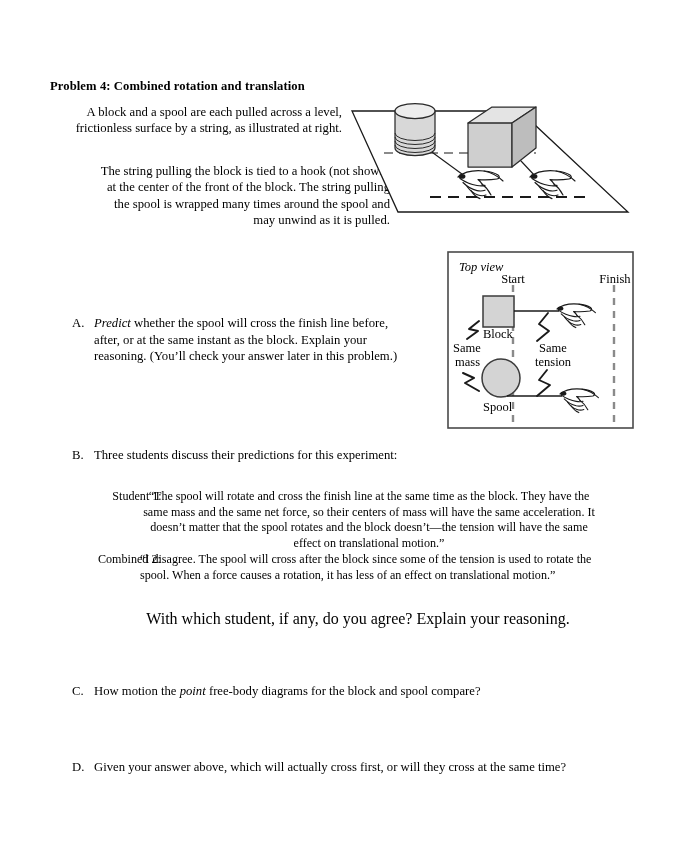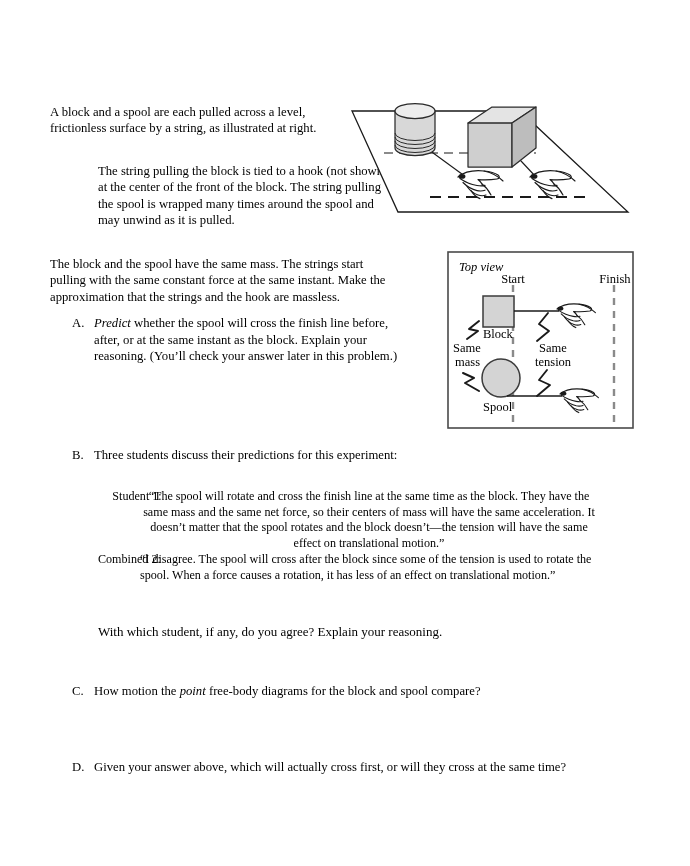--- a/index.html
+++ b/index.html
@@ -29,21 +29,21 @@
     left: 50px;
     top: 79px;
     font-size: 12.6px;
     font-weight: bold;
     letter-spacing: 0.1px;
   }
   .para {
     position: absolute;
     font-size: 12.7px;
     line-height: 16.4px;
-    text-align: left;
+    text-align: right;
   }
   .p1 { left: 50px; top: 104px;  width: 292px; }
   .p2 { left: 50px; top: 163px;  width: 292px; margin-left: 48px; }
   .p3 { left: 50px; top: 256px;  width: 352px; }
 
   
   .item {
     position: absolute;
     font-size: 12.7px;
     line-height: 16.6px;
@@ -80,24 +80,25 @@
   .student .says {
     display: block;
     margin-left: 42px;
   }
   .s1 { left: 98px; top: 489px; width: 500px; text-align: center; }
   .s2 { left: 98px; top: 552px; width: 500px; }
 
   .withwhich {
     position: absolute;
     left: 98px;
-    top: 624px;
+    top: 611px;
     width: 520px;
-    font-size: 13px;
+    font-size: 16px;
     line-height: 16px;
+    text-align: center;
   }
 
   em { font-style: italic; }
 
   
   .fig {
     position: absolute;
   }
   #fig-perspective {
     left: 340px;
@@ -111,24 +112,24 @@
     width: 187px;
     height: 148px;
   }
   svg { display: block; overflow: visible; }
 </style>
 </head>
 <body>
 
 <div class="page">
 
+  <div class="title">Problem 4: Combined rotation and translation</div>
 
   <div class="para p1">A block and a spool are each pulled across a level, frictionless surface by a string, as illustrated at right.</div>
   <div class="para p2">The string pulling the block is tied to a hook (not shown) at the center of the front of the block. The string pulling the spool is wrapped many times around the spool and may unwind as it is pulled.</div>
-  <div class="para p3">The block and the spool have the same mass. The strings start pulling with the same constant force at the same instant. Make the approximation that the strings and the hook are massless.</div>
 
   <div class="item itemA">
     <span class="lbl">A.</span>
     <span class="bdy"><em>Predict</em><span> whether the spool will cross the finish line before, after, or at the same instant as the block. Explain your reasoning. (You’ll check your answer later in this problem.)</span></span>
   </div>
 
   <div class="item itemB">
     <span class="lbl">B.</span>
     <span class="bdy">Three students discuss their predictions for this experiment:</span>
   </div>

